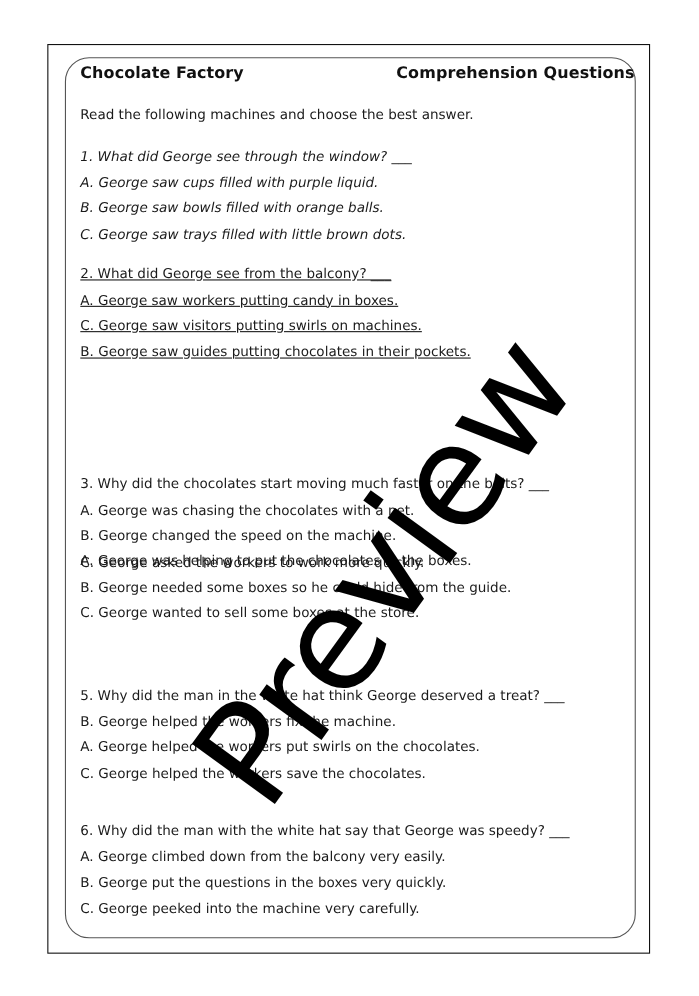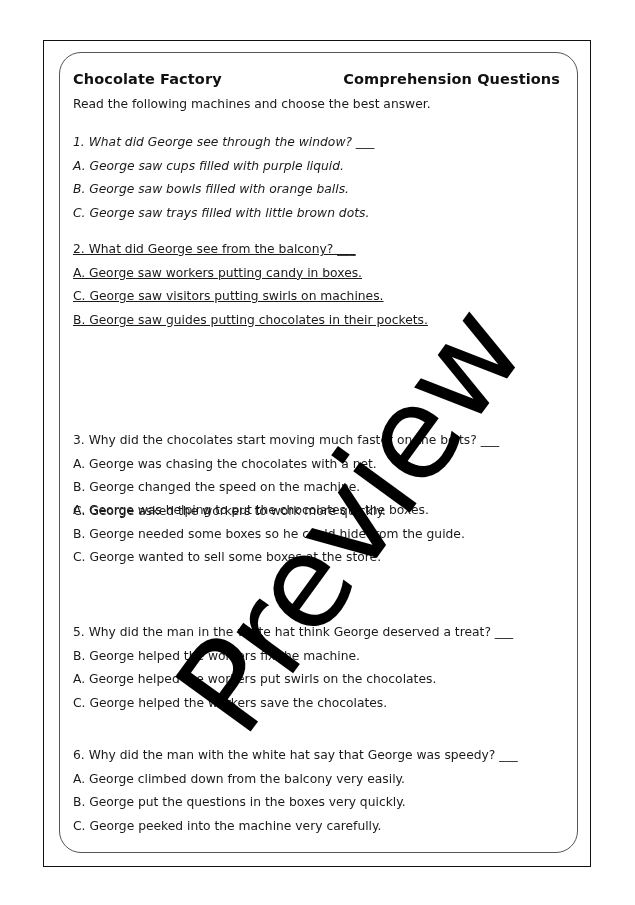--- a/index.html
+++ b/index.html
@@ -2,23 +2,23 @@
 <html><head>
   <meta charset="utf-8">
   <style>
     html, body { margin: 0; padding: 0; background: #ffffff; }
     body { width: 635px; height: 905px; position: relative; overflow: hidden;
            font-family: "DejaVu Sans", sans-serif; color: #1a1a1a; }
     .outer { position: absolute; left: 43px; top: 40px; width: 548px; height: 827px;
              border: 1.5px solid #111; box-sizing: border-box; }
     .inner { position: absolute; left: 59px; top: 52px; width: 519px; height: 801px;
              border: 1.5px solid #555; border-radius: 22px; box-sizing: border-box; }
-    .hdr { position: absolute; top: 59px; font-weight: bold; font-size: 14.5px; letter-spacing: 0.1px; color: #111; margin-top: 12px; }
+    .hdr { position: absolute; top: 59px; font-weight: bold; font-size: 14.5px; letter-spacing: 0.1px; color: #111; }
     .hdr.left { left: 73px; }
-    .hdr.right { right: 75px; }
+    .hdr.right { right: 58px; }
     .instr { position: absolute; left: 73px; top: 97px; font-size: 12.3px; }
     .qgroup { position: absolute; left: 73px; font-size: 12.3px; }
     .qgroup .line { height: 23.5px; line-height: 23.5px; white-space: nowrap; }
     .watermark { position: absolute; left: 350px; top: 520px; transform: translate(-50%, -50%) rotate(-54deg);
                  font-family: "DejaVu Sans", sans-serif; font-size: 128px; color: #000; line-height: 1;
                  white-space: nowrap; pointer-events: none; letter-spacing: -2px; }
   </style>
 </head>
 <body>
 

